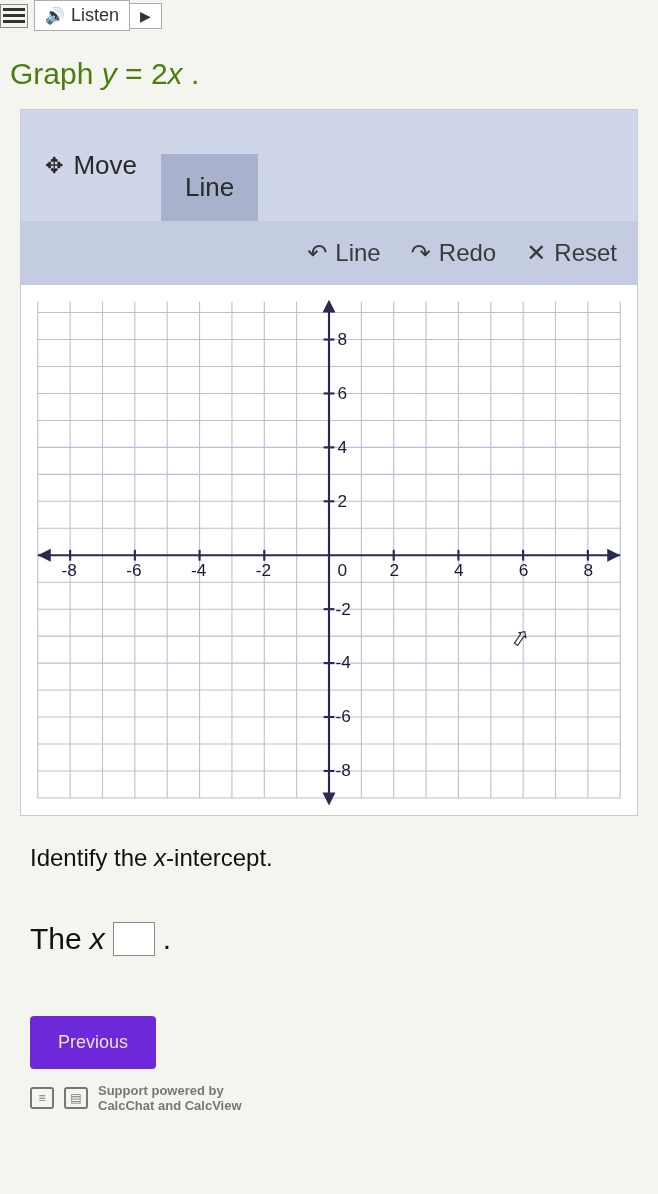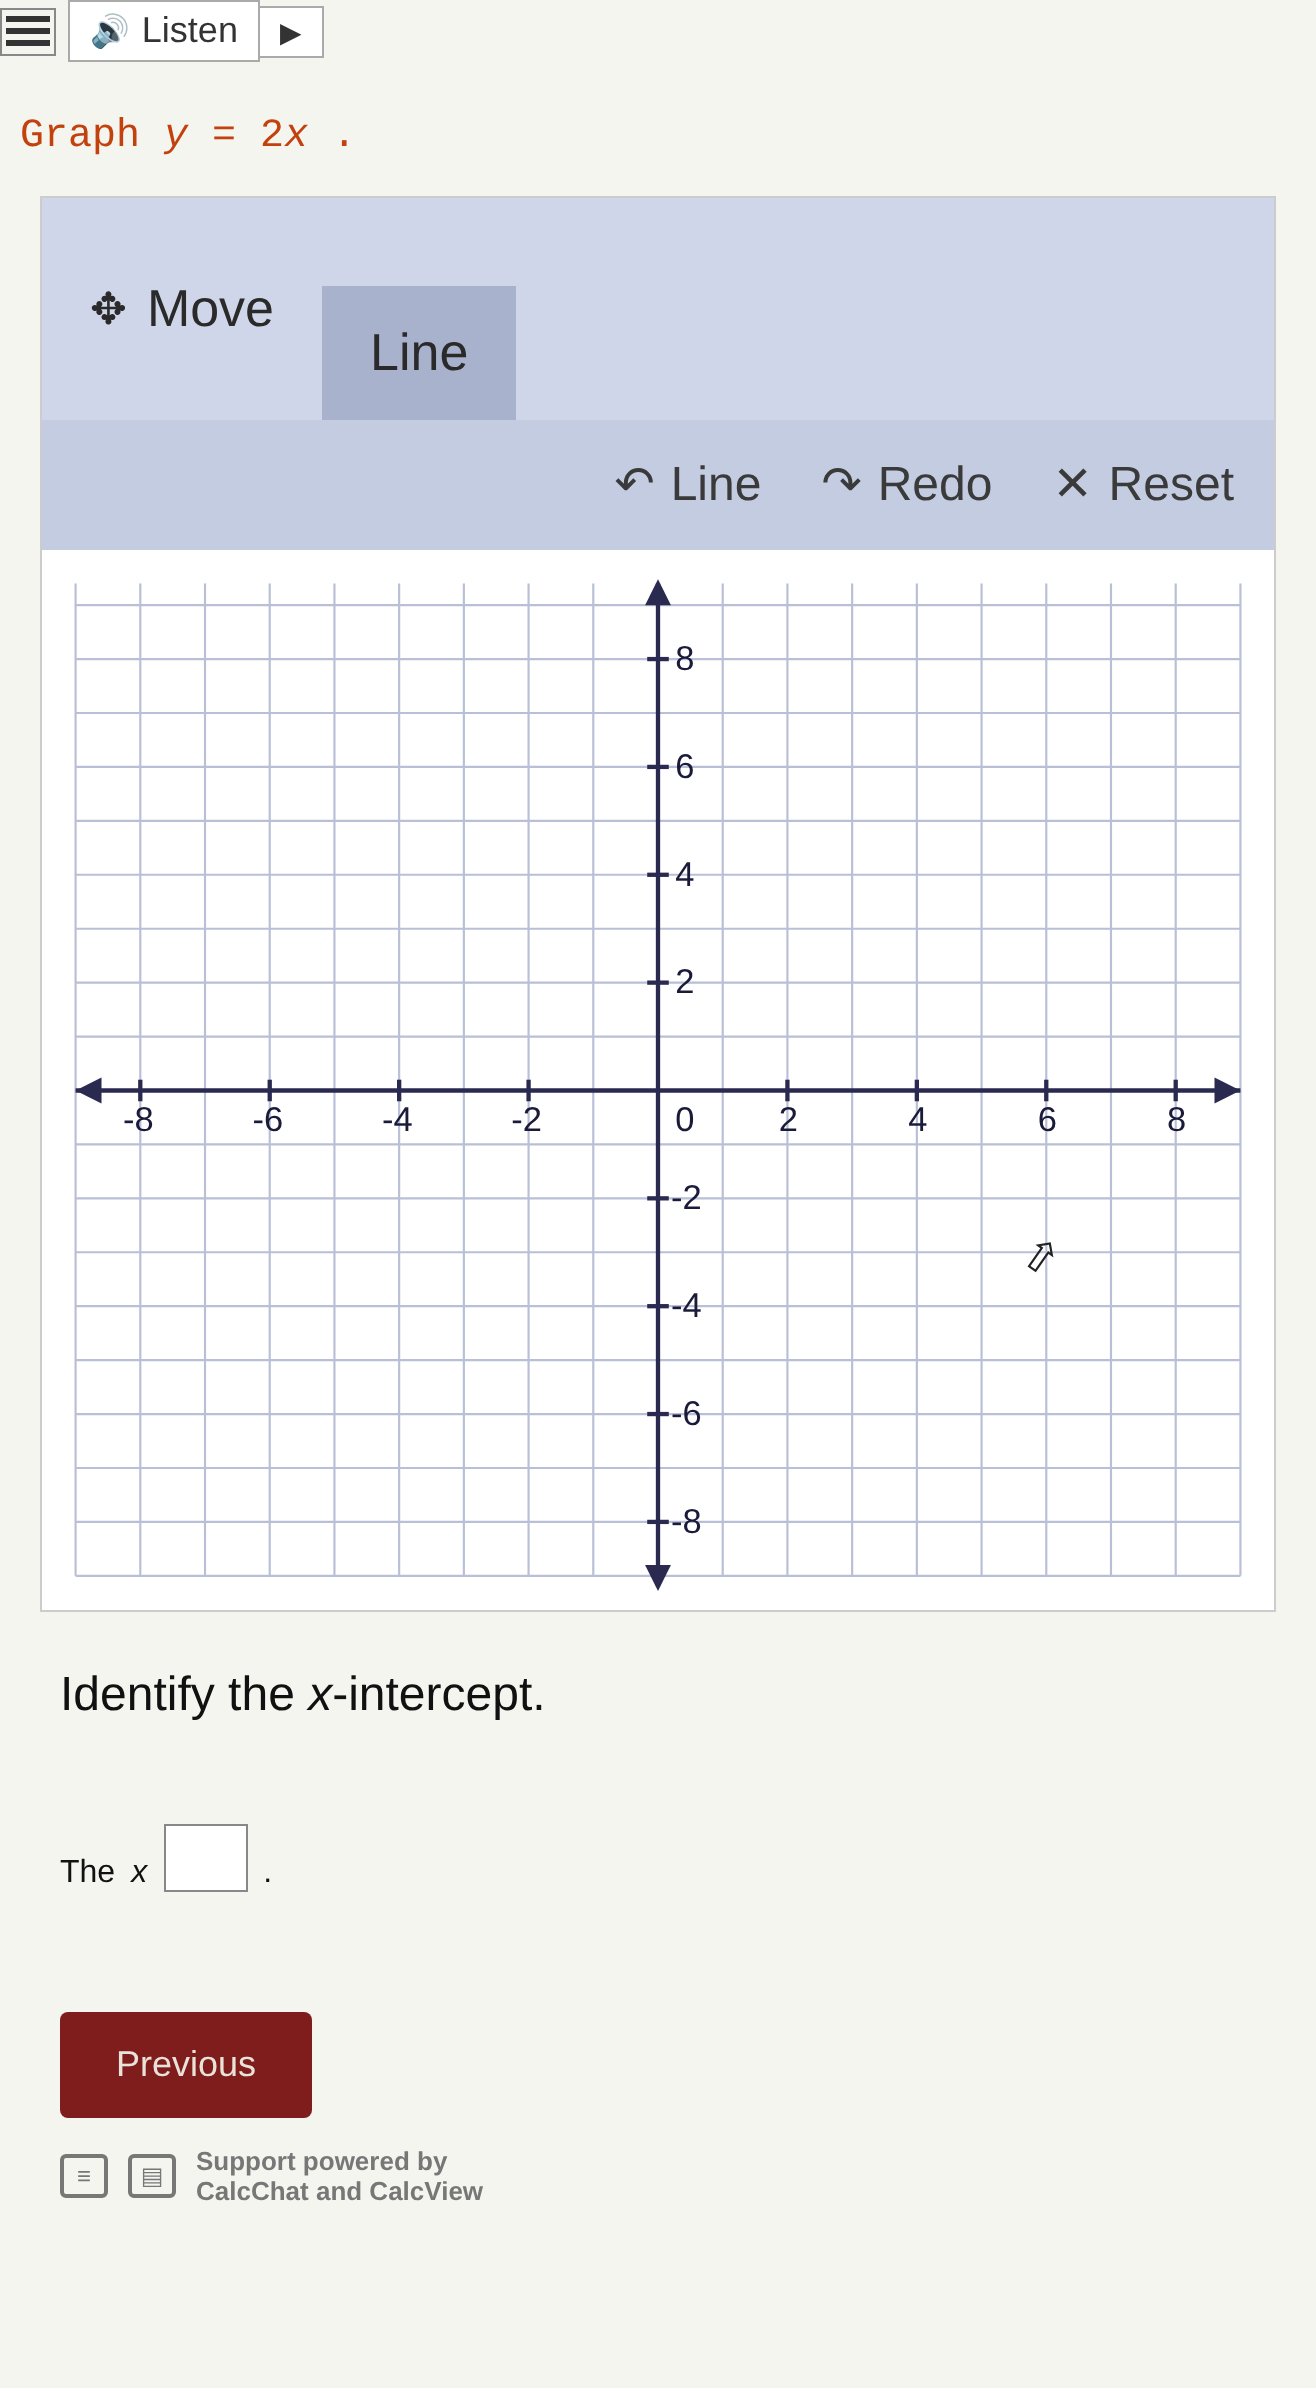--- a/index.html
+++ b/index.html
@@ -29,24 +29,24 @@
     display:flex; align-items:center; gap:6px;
     border:1px solid #aaa; background:#fff;
     padding:4px 10px; font-size:18px; color:#333;
   }
   .speaker-icon { font-size:16px; }
   .play-btn {
     border:1px solid #aaa; border-left:none; background:#fff;
     padding:4px 10px; font-size:14px; color:#333;
   }
   .question {
-    font-size: 20px;
-    font-family: Liberation Mono, monospace;
+    font-size: 30px;
+    font-family: Liberation Sans, sans-serif;
     padding: 18px 10px 18px 10px;
-    color:#c2410c;
+    color:#4d7c0f;
   }
   .italic { font-style: italic; }
   .graph-widget {
     margin: 0 20px 0 20px;
     border: 1px solid #ccc;
     background: #fff;
   }
   .tool-row {
     display:flex;
     background: #d0d6ea;
@@ -87,34 +87,34 @@
     font-size:22px;
     color:#222;
     transform: rotate(-10deg);
   }
   .sub-question {
     font-size: 24px;
     padding: 28px 30px 10px 30px;
     color:#111;
   }
   .answer-line {
-    font-size: 16px;
+    font-size: 30px;
     padding: 40px 30px 10px 30px;
     color:#111;
     display:flex; align-items:flex-end; gap:8px;
   }
   .answer-box {
     width: 42px; height: 34px;
     border: 1px solid #888;
     background:#fff;
     display:inline-block;
   }
   .prev-btn {
     margin: 50px 0 0 30px;
-    background:#7f1d1d;
+    background:#6d28d9;
     color:#e8e2d8;
     border:none;
     padding: 16px 28px;
     font-size:18px;
     border-radius:4px;
     cursor:pointer;
   }
   .footer {
     display:flex; align-items:center; gap:10px;
     padding: 14px 0 0 30px;

